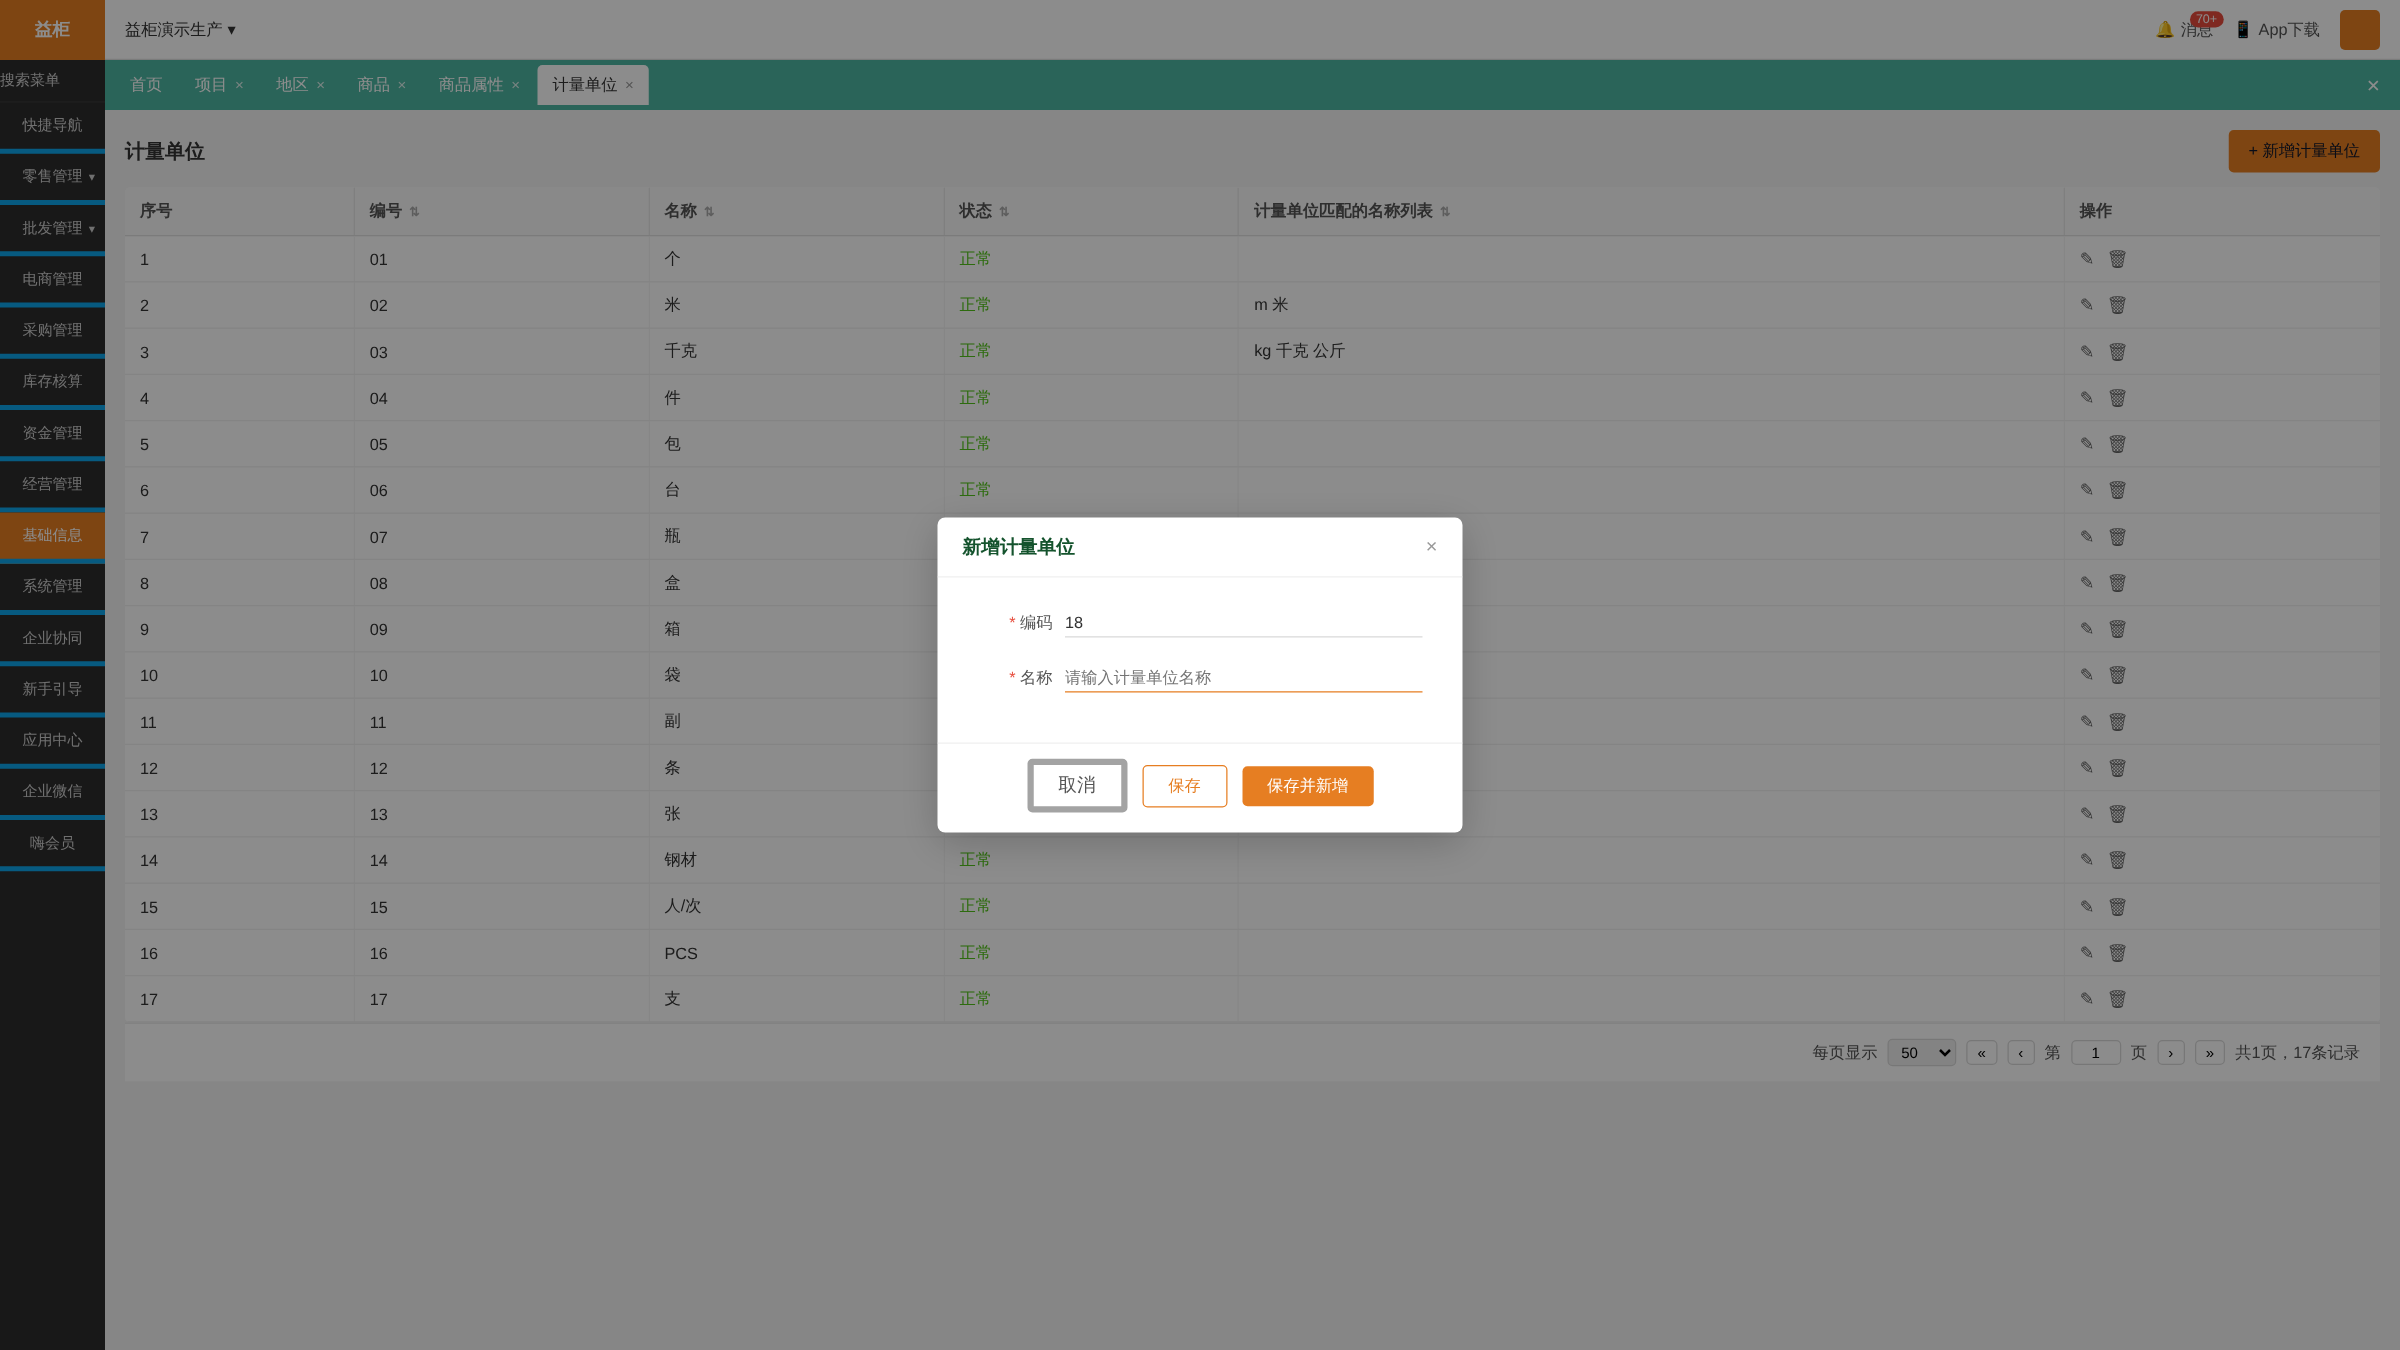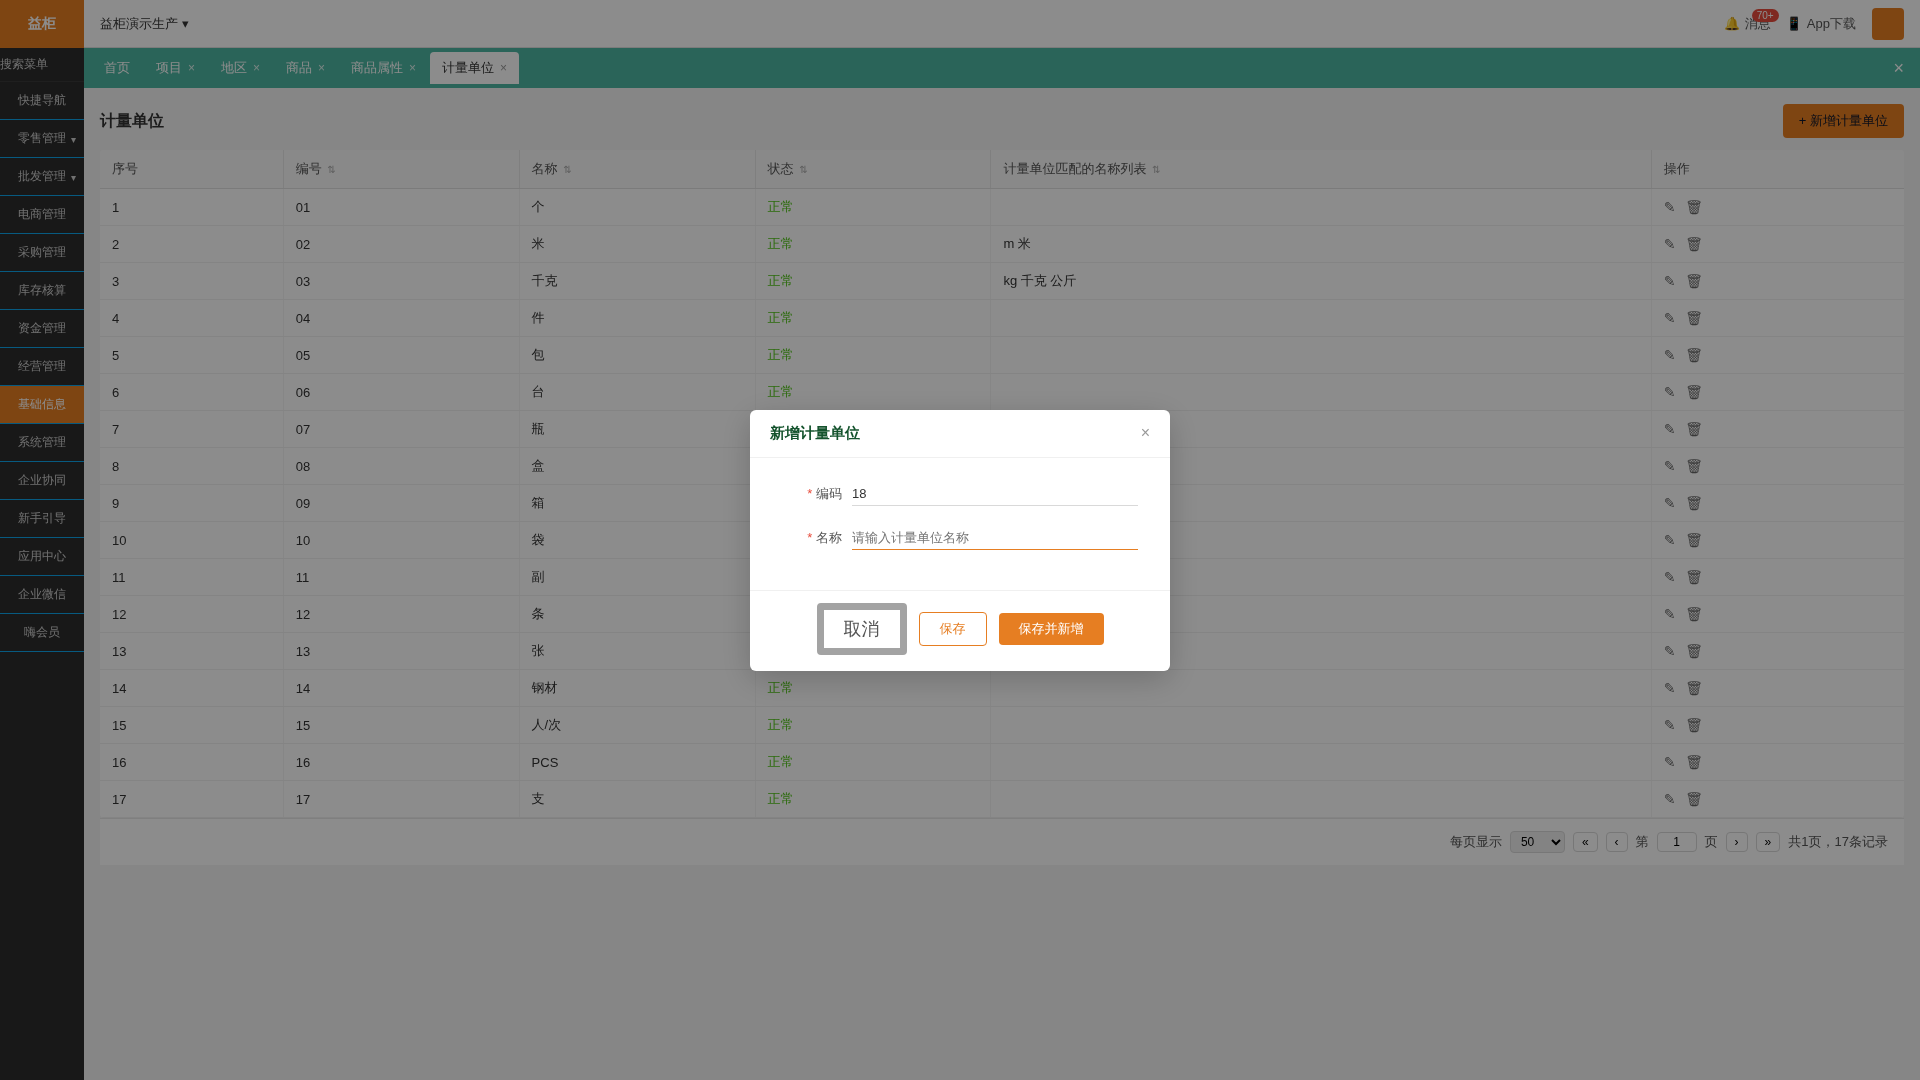--- a/index.html
+++ b/index.html
@@ -38,21 +38,21 @@
       cursor: pointer;
       border-bottom: 1px solid #3a3a3a;
     }
     .sidebar-nav-item {
       width: 100%;
       padding: 10px 0;
       text-align: center;
       color: #ccc;
       font-size: 12px;
       cursor: pointer;
-      border-bottom: 1px solid #0ea5e9;
+      border-bottom: 4px solid #0ea5e9;
       position: relative;
     }
     .sidebar-nav-item.active { background: #e67e22; color: white; }
     .sidebar-nav-item.has-arrow::after {
       content: '▾';
       position: absolute;
       right: 8px;
       top: 50%;
       transform: translateY(-50%);
       font-size: 10px;
@@ -208,21 +208,21 @@
       width: 100%;
       border-collapse: collapse;
       background: white;
       border-radius: 4px;
       overflow: hidden;
     }
     .data-table th {
       background: #f9f9f9;
       padding: 10px 12px;
       text-align: left;
-      font-weight: 400;
+      font-weight: 700;
       color: #555;
       border-bottom: 1px solid #e0e0e0;
       border-right: 1px solid #e8e8e8;
       font-size: 13px;
     }
     .data-table th:last-child { border-right: none; }
     .data-table td {
       padding: 9px 12px;
       border-bottom: 1px solid #f0f0f0;
       border-right: 1px solid #f5f5f5;
@@ -346,27 +346,27 @@
     }
     .modal-footer {
       padding: 12px 20px 16px;
       display: flex;
       align-items: center;
       justify-content: center;
       gap: 12px;
       border-top: 1px solid #f0f0f0;
     }
     .btn-cancel {
-      border: 7px solid #a3a3a3;
+      border: 5px solid #a3a3a3;
       background: white;
       color: #555;
       padding: 7px 20px;
       border-radius: 4px;
       cursor: pointer;
-      font-size: 18px;
+      font-size: 15px;
     }
     .btn-save {
       border: 1px solid #e67e22;
       background: white;
       color: #e67e22;
       padding: 7px 20px;
       border-radius: 4px;
       cursor: pointer;
       font-size: 13px;
     }

